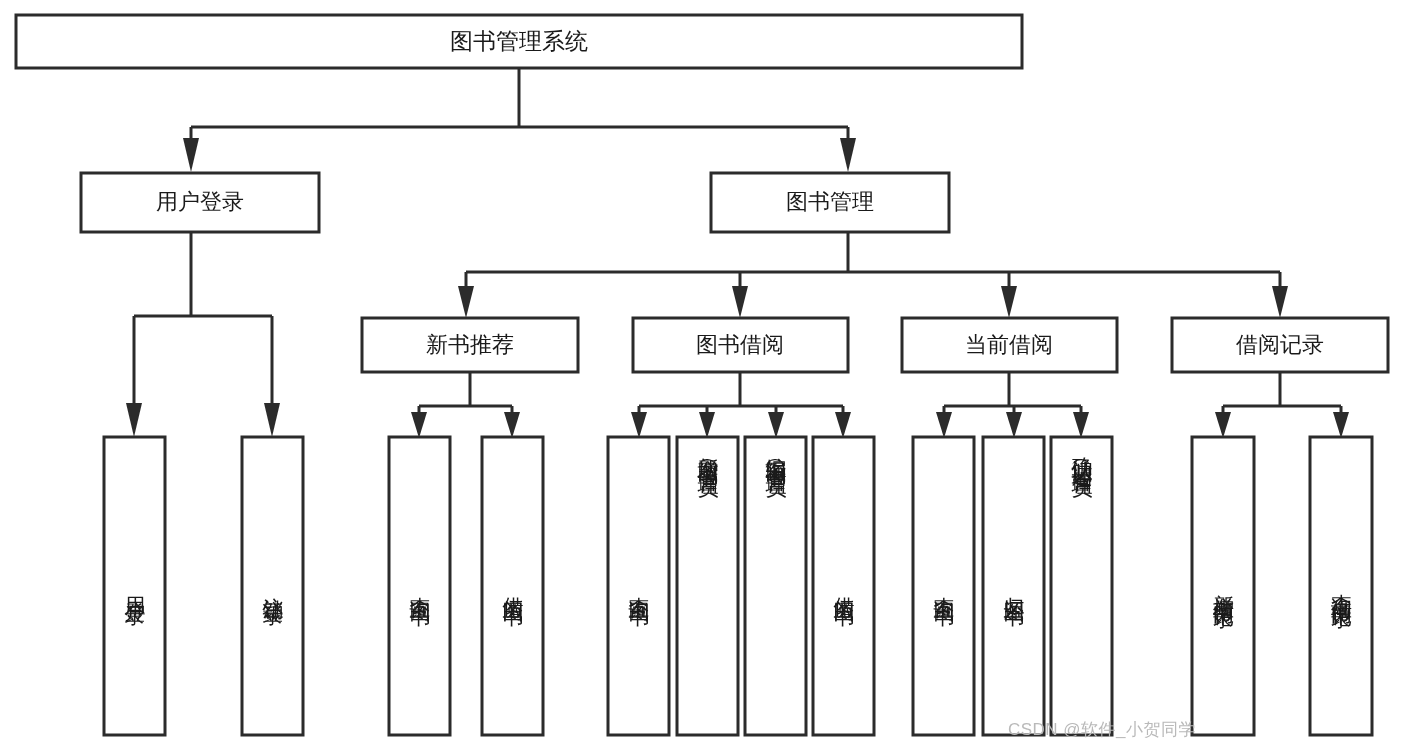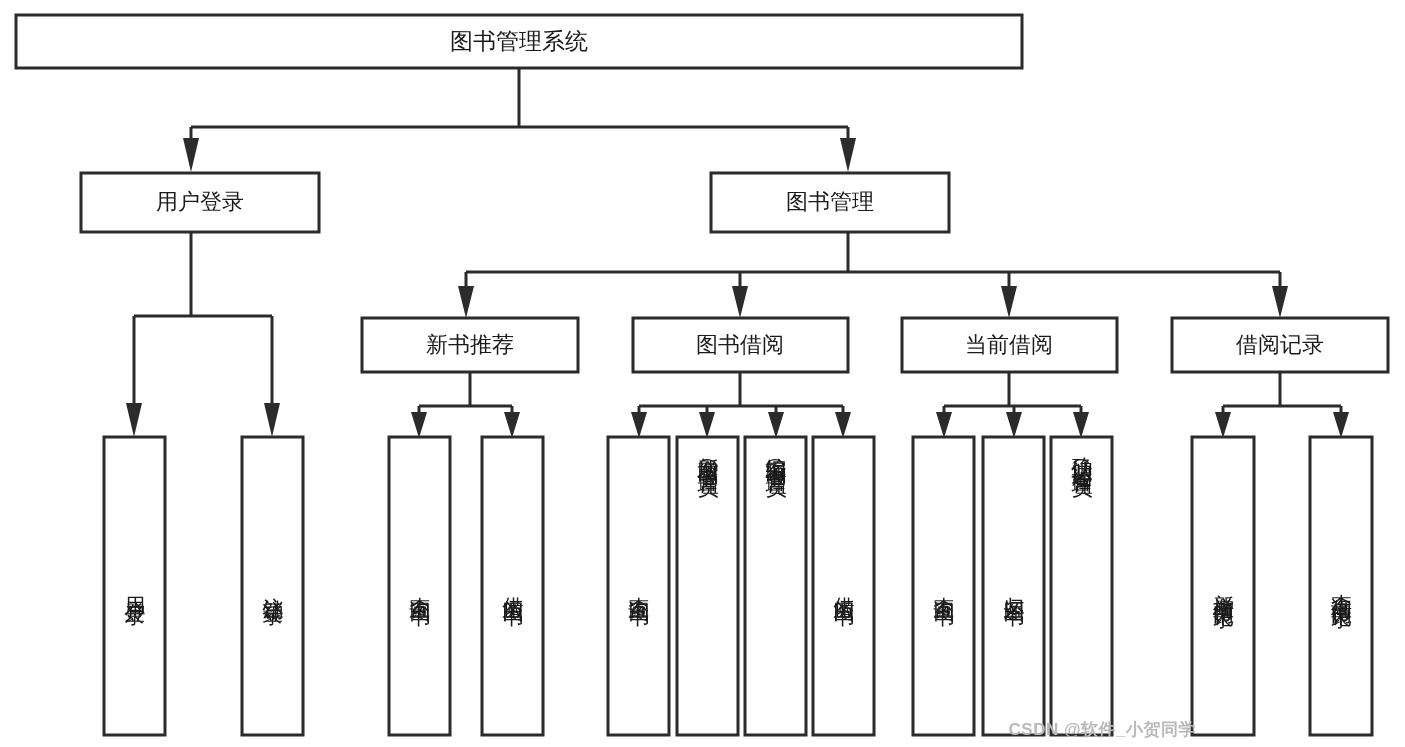--- a/index.html
+++ b/index.html
@@ -72,21 +72,20 @@
   }
   .watermark {
     position: absolute;
     right: 8px;
     bottom: 6px;
     font-family: "Liberation Sans", "DejaVu Sans", sans-serif;
     font-size: 17px;
     color: #b9b9b9;
     letter-spacing: 0.5px;
     white-space: nowrap;
-    font-weight: bold;
   }
 </style>
 </head>
 <body>
 
 <div id="diagram-root">
 
   <svg id="flow" viewBox="0 0 1405 747" xmlns="http://www.w3.org/2000/svg">
 
     <g>

